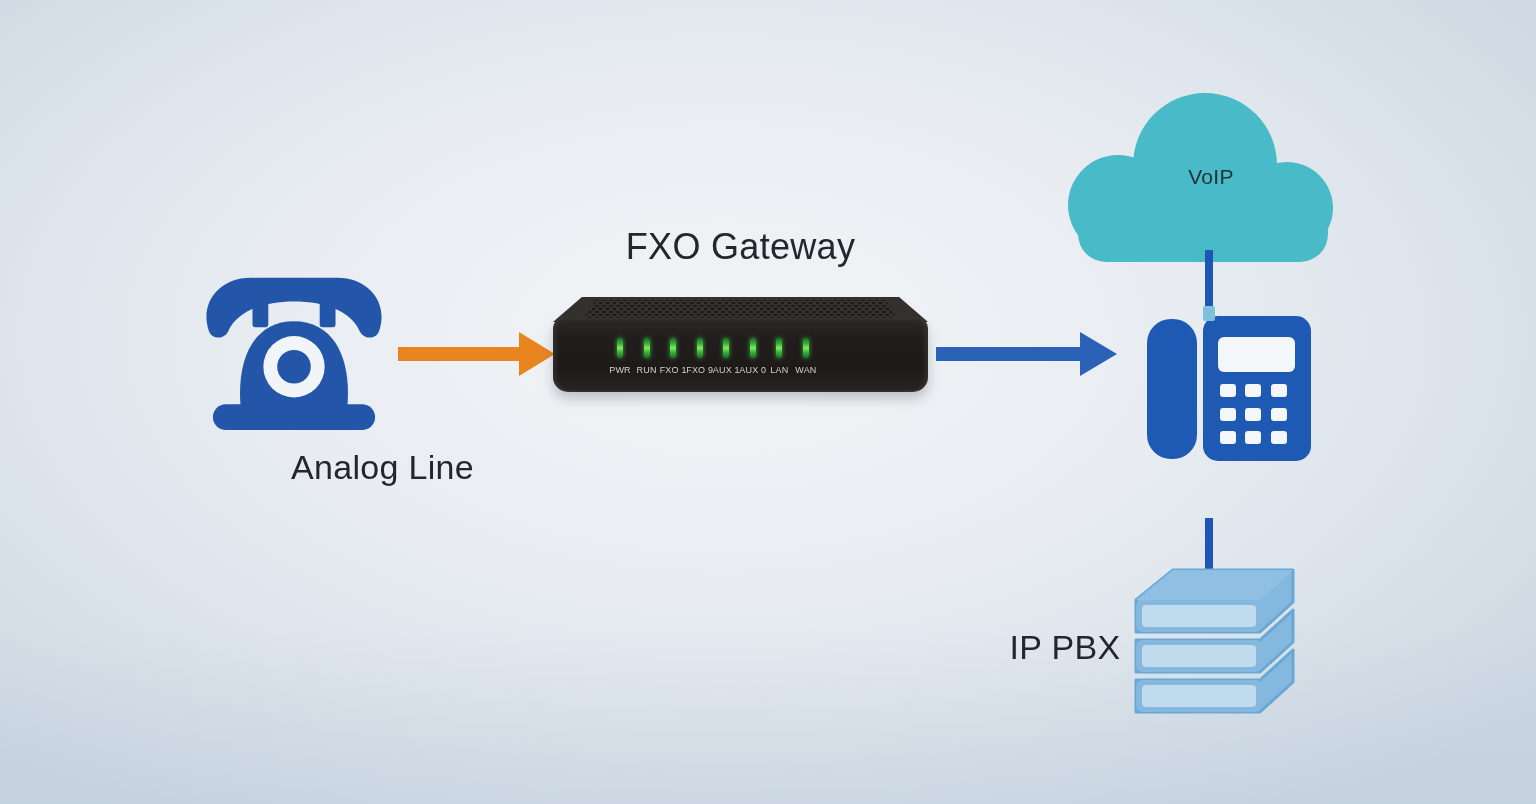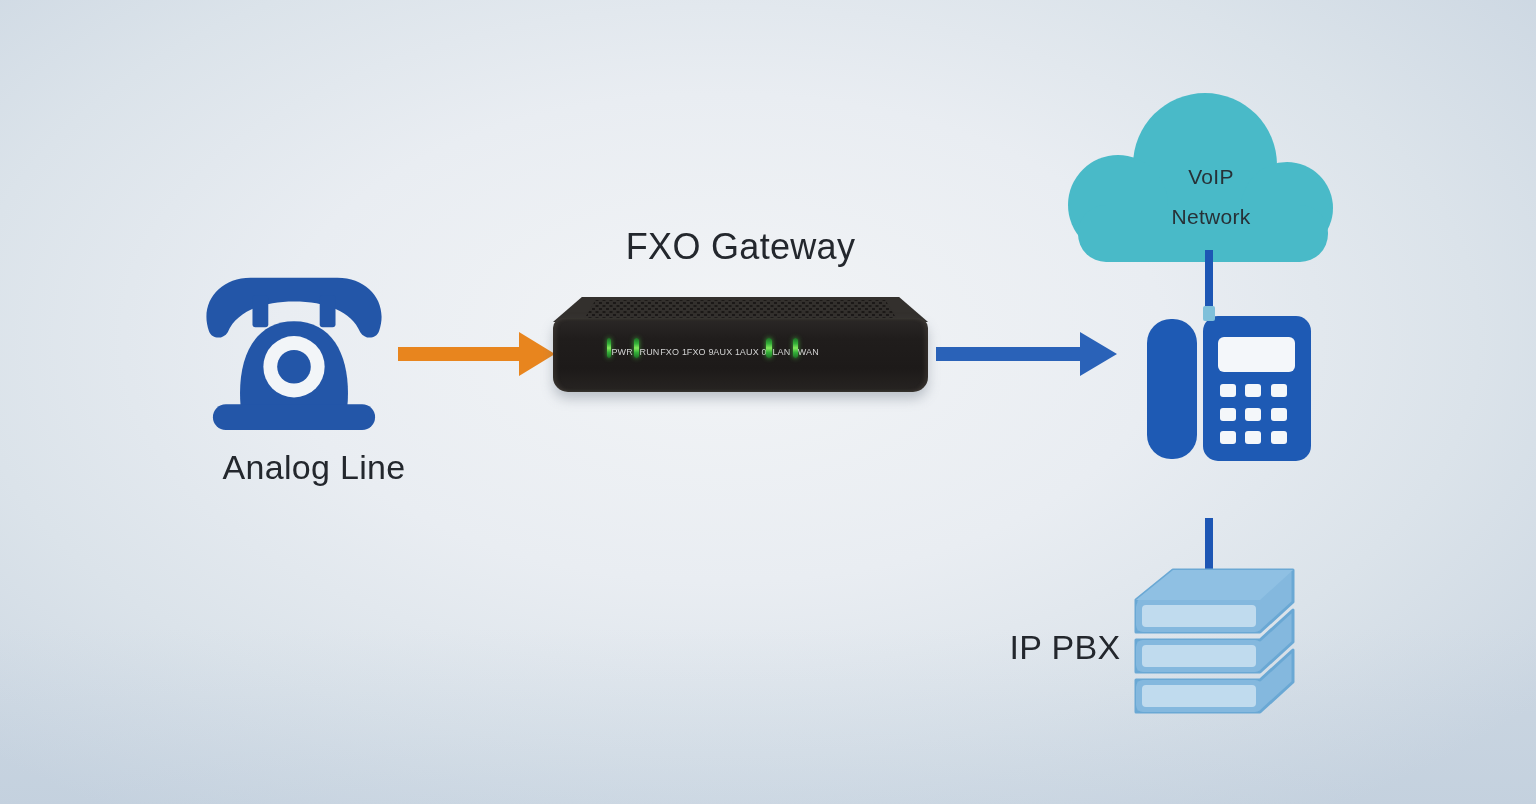--- a/index.html
+++ b/index.html
@@ -42,41 +42,41 @@
     background:linear-gradient(180deg,#2b2827 0%,#201d1c 28%,#1d1a19 68%,#272422 100%);
     border-radius:10px 10px 15px 15px;
     box-shadow: inset 3px 0 4px rgba(125,112,100,.22),
                 inset -3px 0 4px rgba(125,112,100,.22),
                 0 7px 12px rgba(96,108,124,.35);
   }
   .gw-leds {
     position:absolute; left:54px; top:48px; width:212px;
     display:flex; justify-content:space-between;
   }
-  .led-col { width:26px; display:flex; flex-direction:row; align-items:center; }
+  .led-col { width:26px; display:flex; flex-direction:column; align-items:center; }
   .led {
     width:6px; height:20px; border-radius:3px;
     background:linear-gradient(180deg,#1d6f25 0%,#35b139 28%,#82ea5d 50%,#35b139 72%,#1d6f25 100%);
     box-shadow:0 0 5px rgba(80,205,70,.75);
   }
   .led-label {
     margin-top:7px; font-size:9px; color:#d2d2d2; letter-spacing:0.2px; white-space:nowrap;
   }
 
   
   .arrow-orange { left:398px; top:331px; }
   .arrow-blue   { left:936px; top:331px; }
   .v-line { width:8px; background:#1d56b4; }
   .line-cloud-phone { left:1205px; top:250px; height:70px; }
   .line-phone-pbx   { left:1205px; top:518px; height:56px; }
   .connector-clip { left:1203px; top:306px; width:12px; height:15px; background:#7fc0da; border-radius:2px; }
 
   
   .analog-icon  { left:195px; top:258px; }
-  .analog-label { left:154px; top:448px; width:320px; }
+  .analog-label { left:154px; top:448px; width:320px;text-align:right; }
   .cloud-icon   { left:1066px; top:90px; }
   .cloud-label  { left:1091px; top:157px; width:240px; font-size:21px; line-height:40px; color:#273137; }
   .ipphone-icon { left:1143px; top:313px; }
   .ipphone-label{ left:1139px; top:478px; width:180px; font-size:33px; }
   .pbx-icon     { left:1130px; top:563px; }
   .pbx-label    { left:985px; top:628px; width:160px; }
 </style>
 </head>
 <body>
 
@@ -151,21 +151,20 @@
   <svg class="abs cloud-icon" width="270" height="175" viewBox="0 0 270 175">
     <g fill="#49bac8">
       <circle cx="139" cy="75" r="72"></circle>
       <circle cx="52" cy="115" r="50"></circle>
       <circle cx="221" cy="118" r="46"></circle>
       <rect x="12" y="115" width="250" height="57" rx="28"></rect>
     </g>
   </svg>
   <div class="abs lbl cloud-label">
     <div>VoIP</div>
-    <div>Network</div>
   </div>
 
   <div class="abs v-line line-cloud-phone"></div>
 
   <svg class="abs ipphone-icon" width="172" height="150" viewBox="0 0 172 150">
     <g fill="#1e5ab4">
       <rect x="4" y="6" width="50" height="140" rx="24"></rect>
       <rect x="60" y="3" width="108" height="145" rx="15"></rect>
     </g>
     <rect x="75" y="24" width="77" height="35" rx="6" fill="#f4f7fa"></rect>

